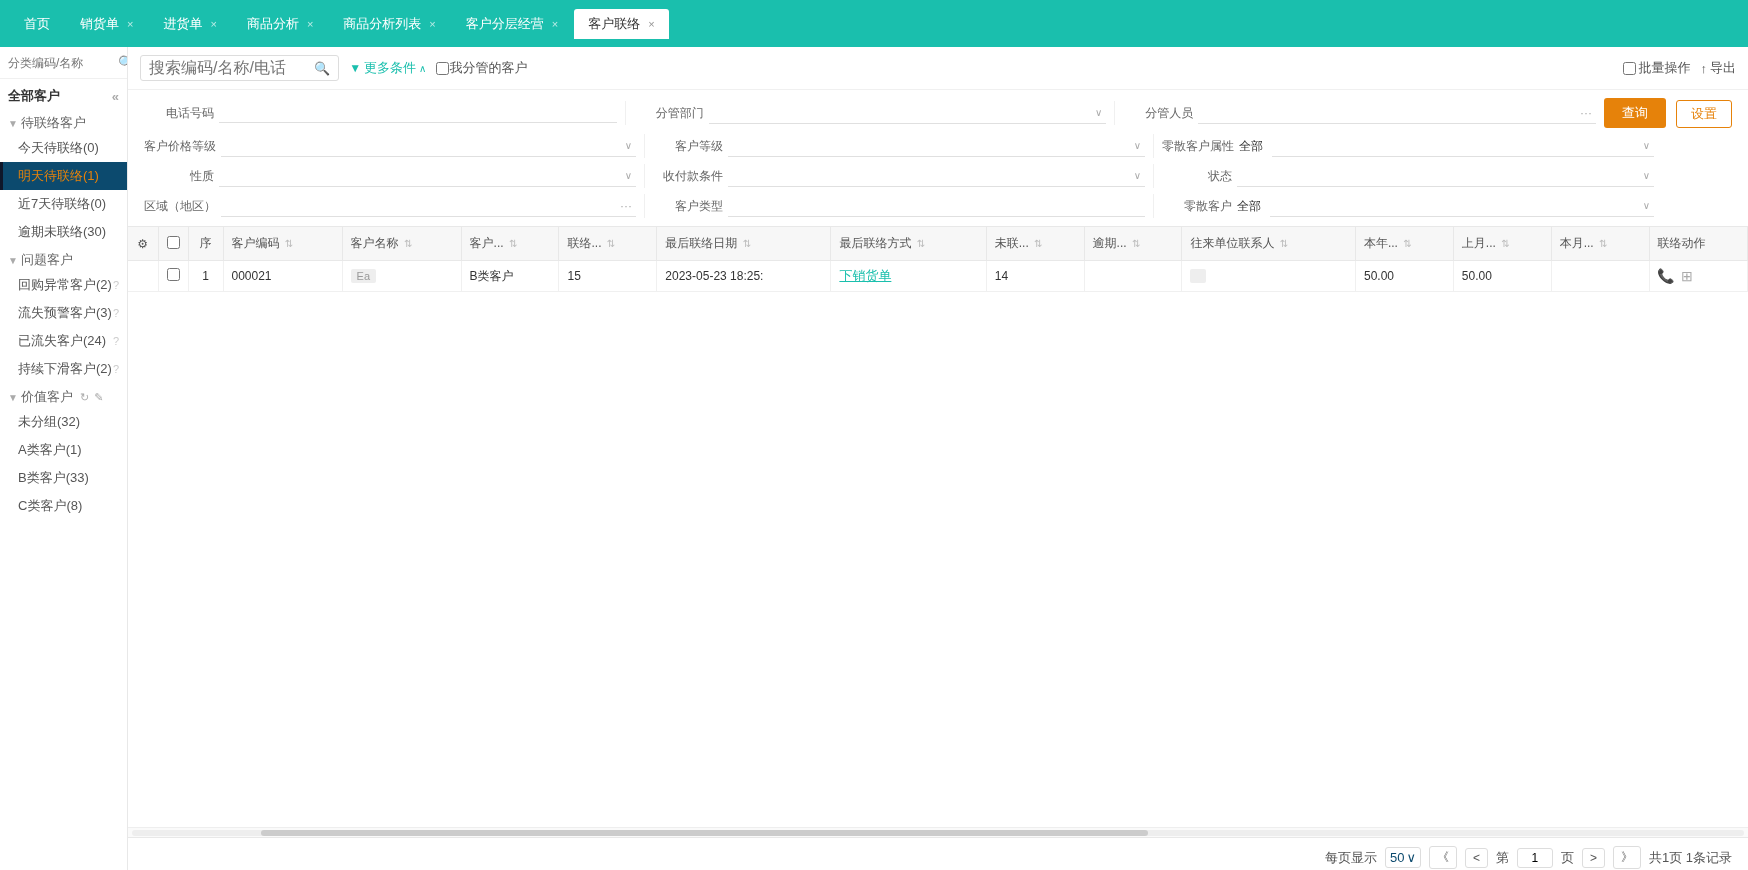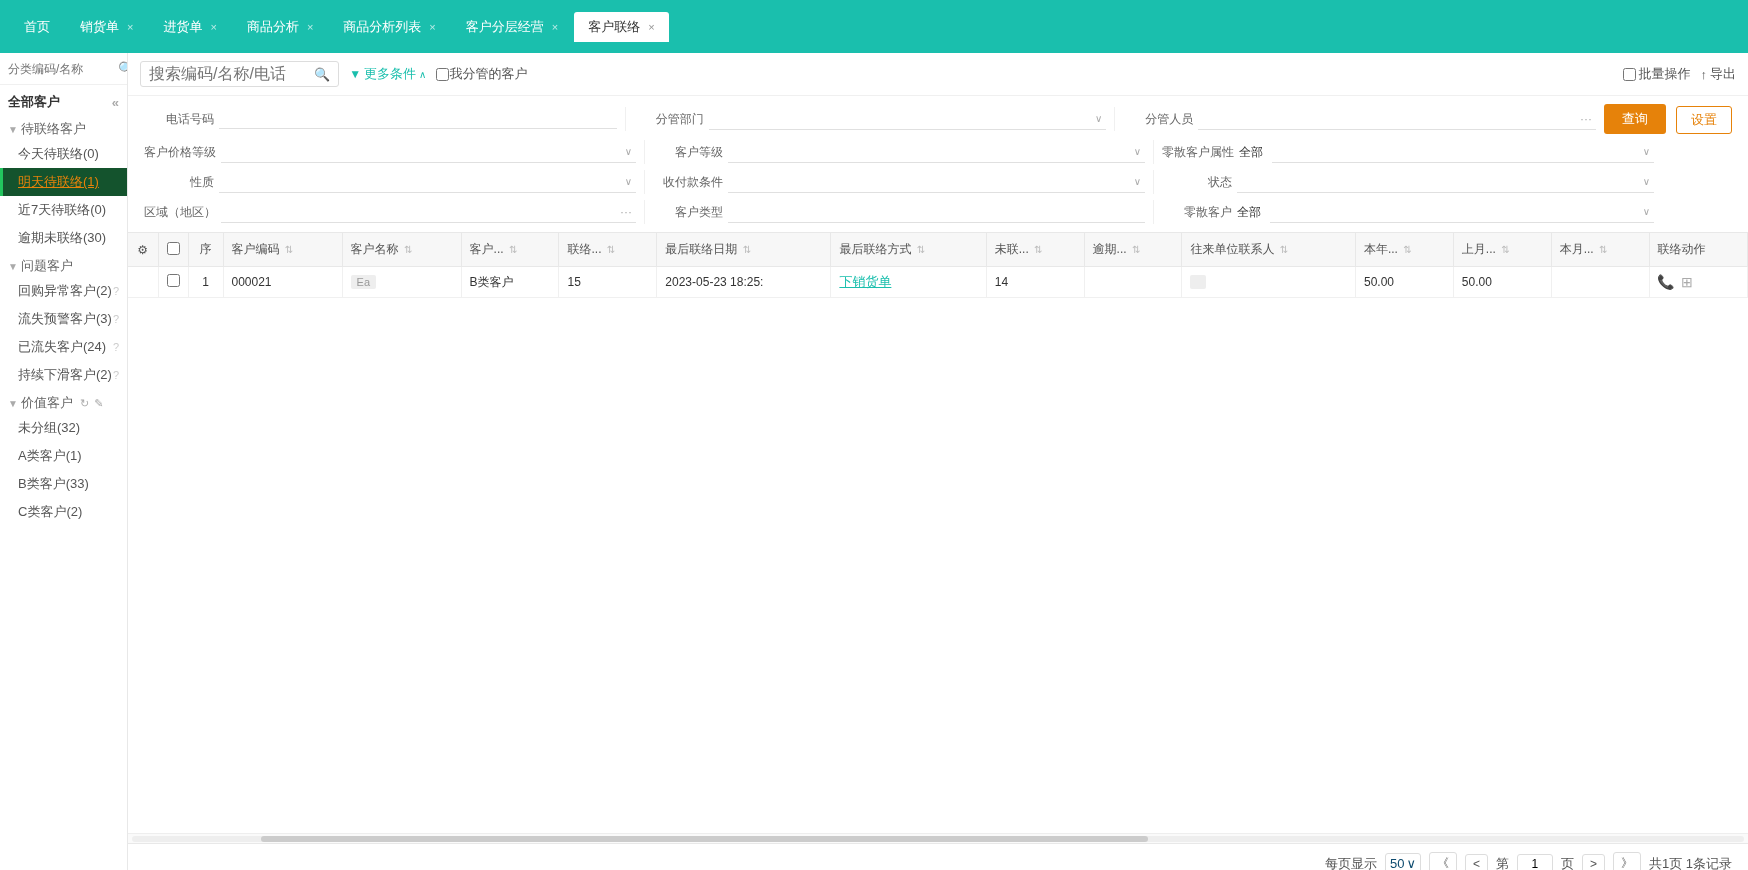--- a/index.html
+++ b/index.html
@@ -1,21 +1,21 @@
 <!DOCTYPE html>
 <html><head>
   <meta charset="utf-8">
   <style>
     * { box-sizing: border-box; margin: 0; padding: 0; font-family: 'Microsoft YaHei', Arial, sans-serif; font-size: 13px; }
     body { background: #f5f5f5; min-height: 870px; overflow-x: hidden; }
 
     
     .top-nav {
       background: #1abfad;
-      height: 53px;
+      height: 47px;
       display: flex;
       align-items: center;
       padding: 0 10px;
       gap: 2px;
     }
     .nav-item {
       color: #fff;
       padding: 6px 14px;
       border-radius: 3px 3px 0 0;
       cursor: pointer;
@@ -83,21 +83,21 @@
     }
     .sidebar-item {
       padding: 5px 8px 5px 18px;
       color: #555;
       font-size: 12px;
       cursor: pointer;
       display: flex;
       align-items: center;
       justify-content: space-between;
     }
-    .sidebar-item.active { background: #14532d; color: #e6820a; border-left: 3px solid #22c55e; padding-left: 15px; text-decoration: underline; }
+    .sidebar-item.active { background: #0c4a6e; color: #e6820a; border-left: 3px solid #0f172a; padding-left: 15px; }
     .sidebar-item .help-icon { color: #ccc; font-size: 11px; }
 
     
     .content-area {
       flex: 1;
       display: flex;
       flex-direction: column;
       overflow: hidden;
     }
 
@@ -445,21 +445,21 @@
     <div class="sidebar-item">
       <span>未分组(32)</span>
     </div>
     <div class="sidebar-item">
       <span>A类客户(1)</span>
     </div>
     <div class="sidebar-item">
       <span>B类客户(33)</span>
     </div>
     <div class="sidebar-item">
-      <span>C类客户(2)</span>
+      <span>C类客户(8)</span>
     </div>
   </div>
 
   <div class="content-area">
 
     <div class="search-bar">
       <div class="search-input-wrap">
         <input type="text" style="width: 160px;" placeholder="搜索编码/名称/电话">
         <span class="si">🔍</span>
       </div>

